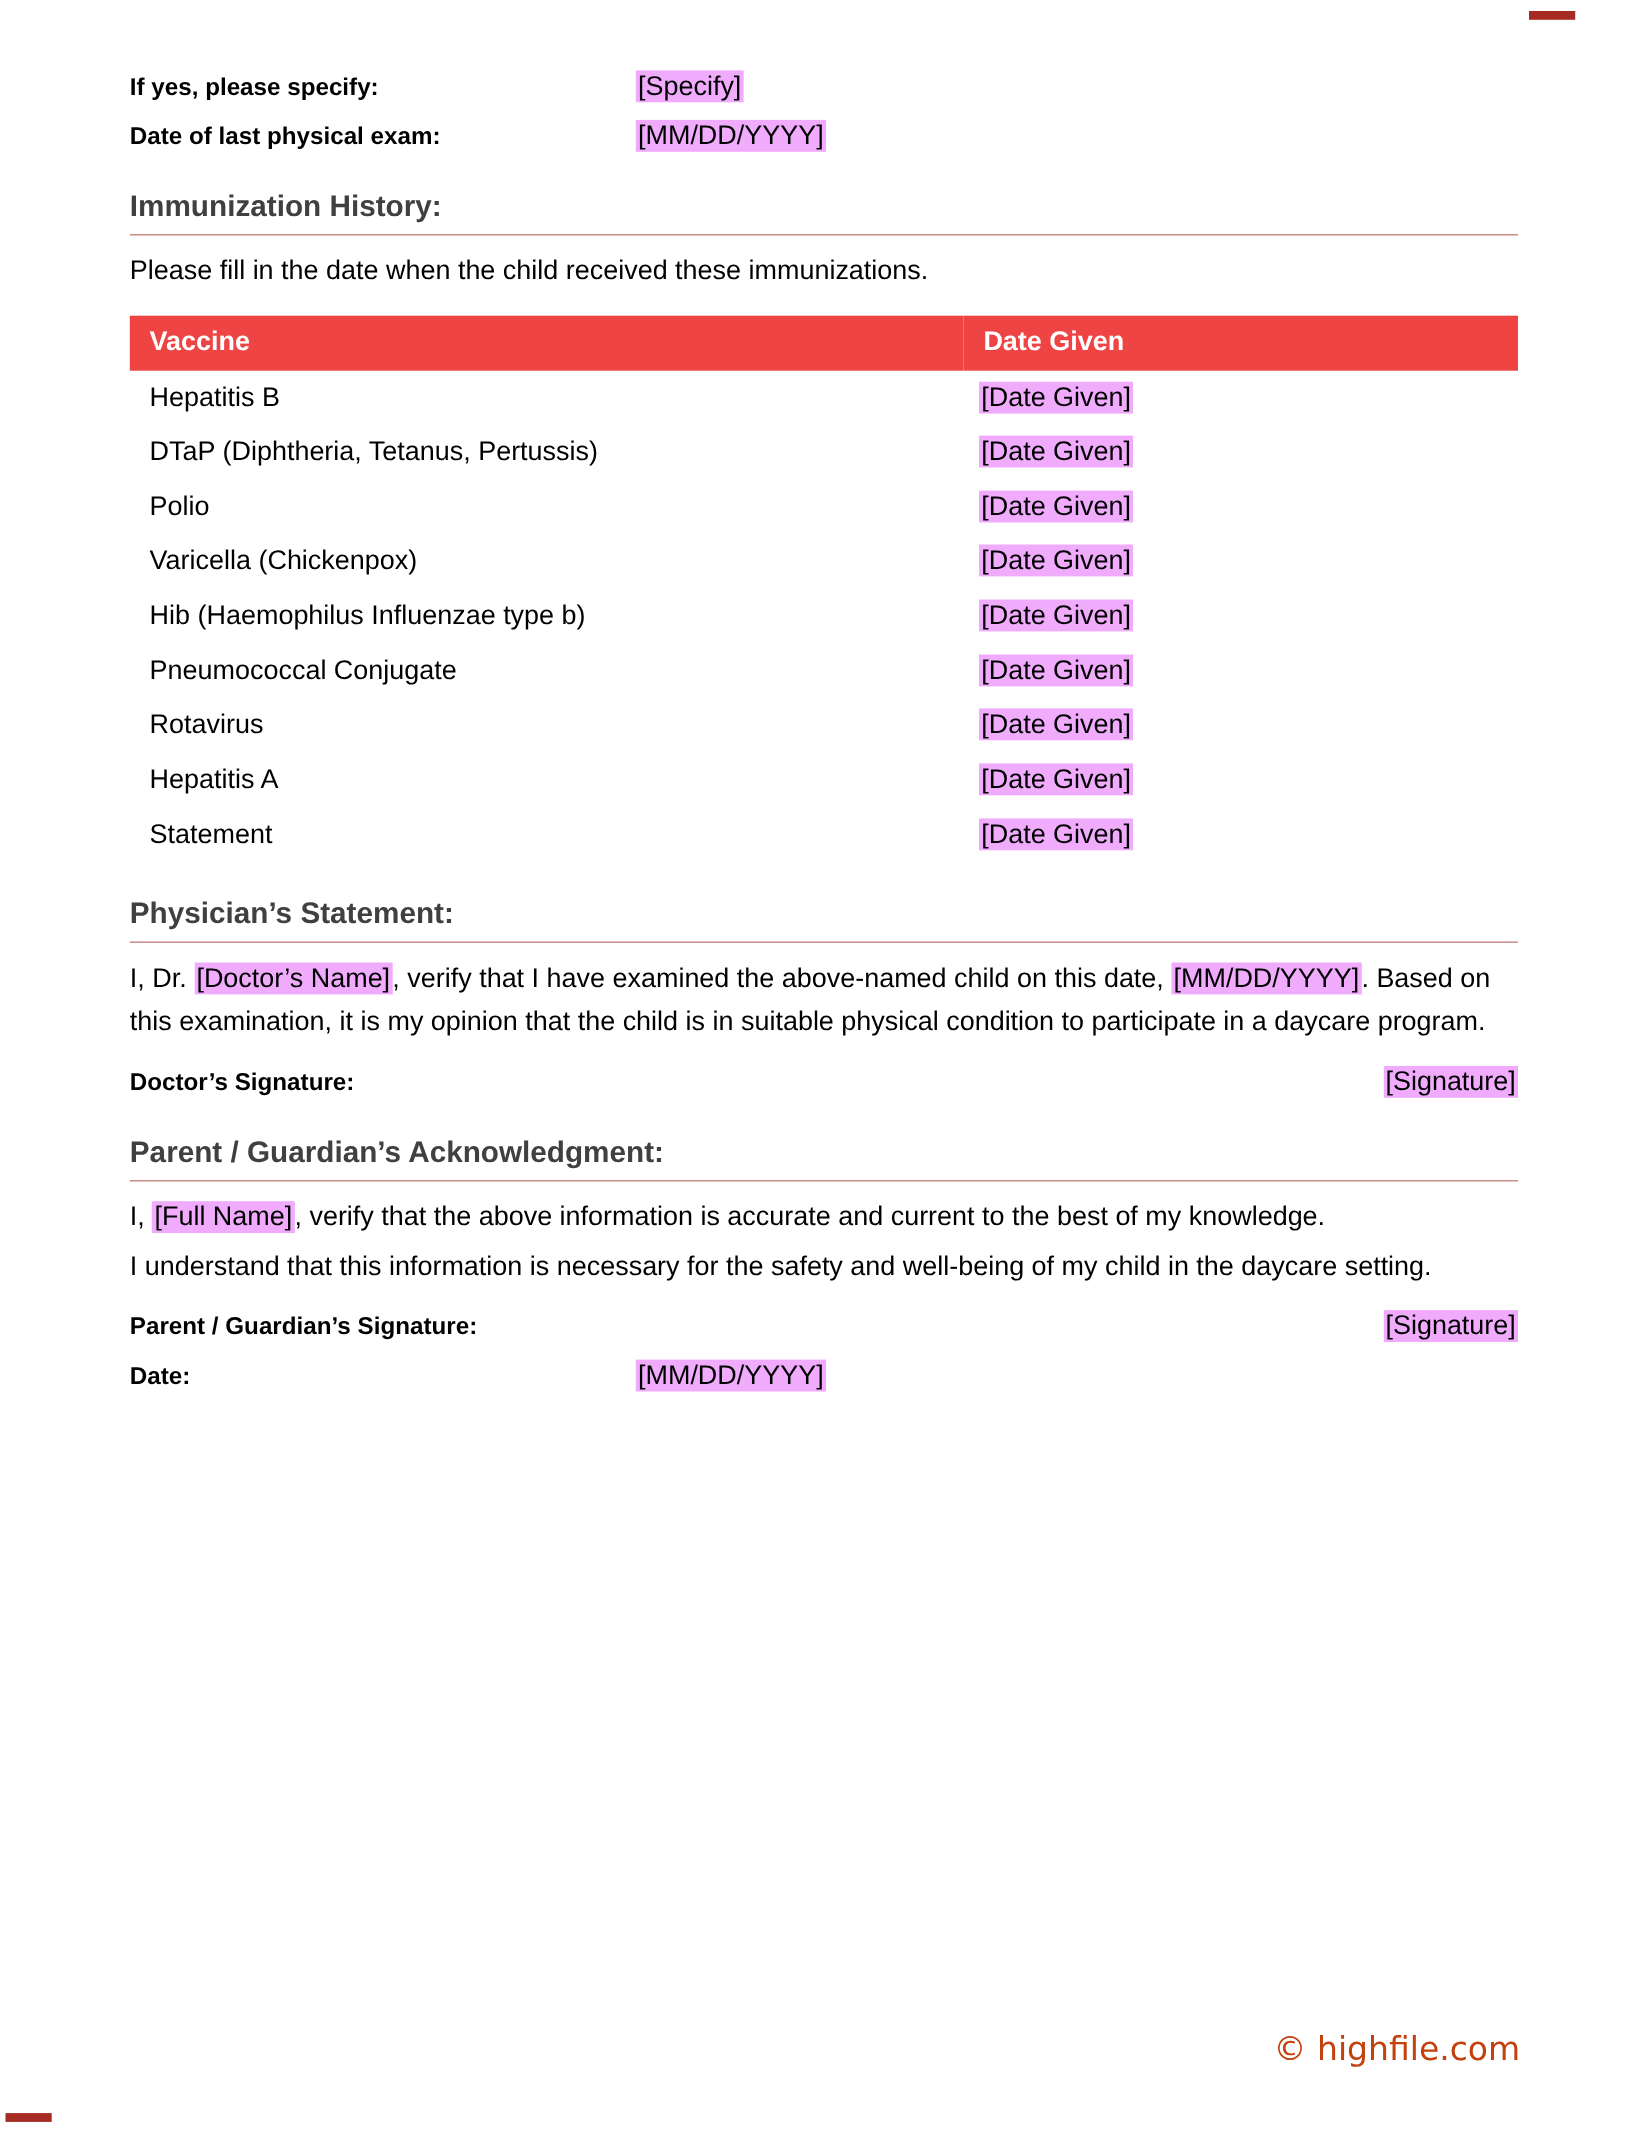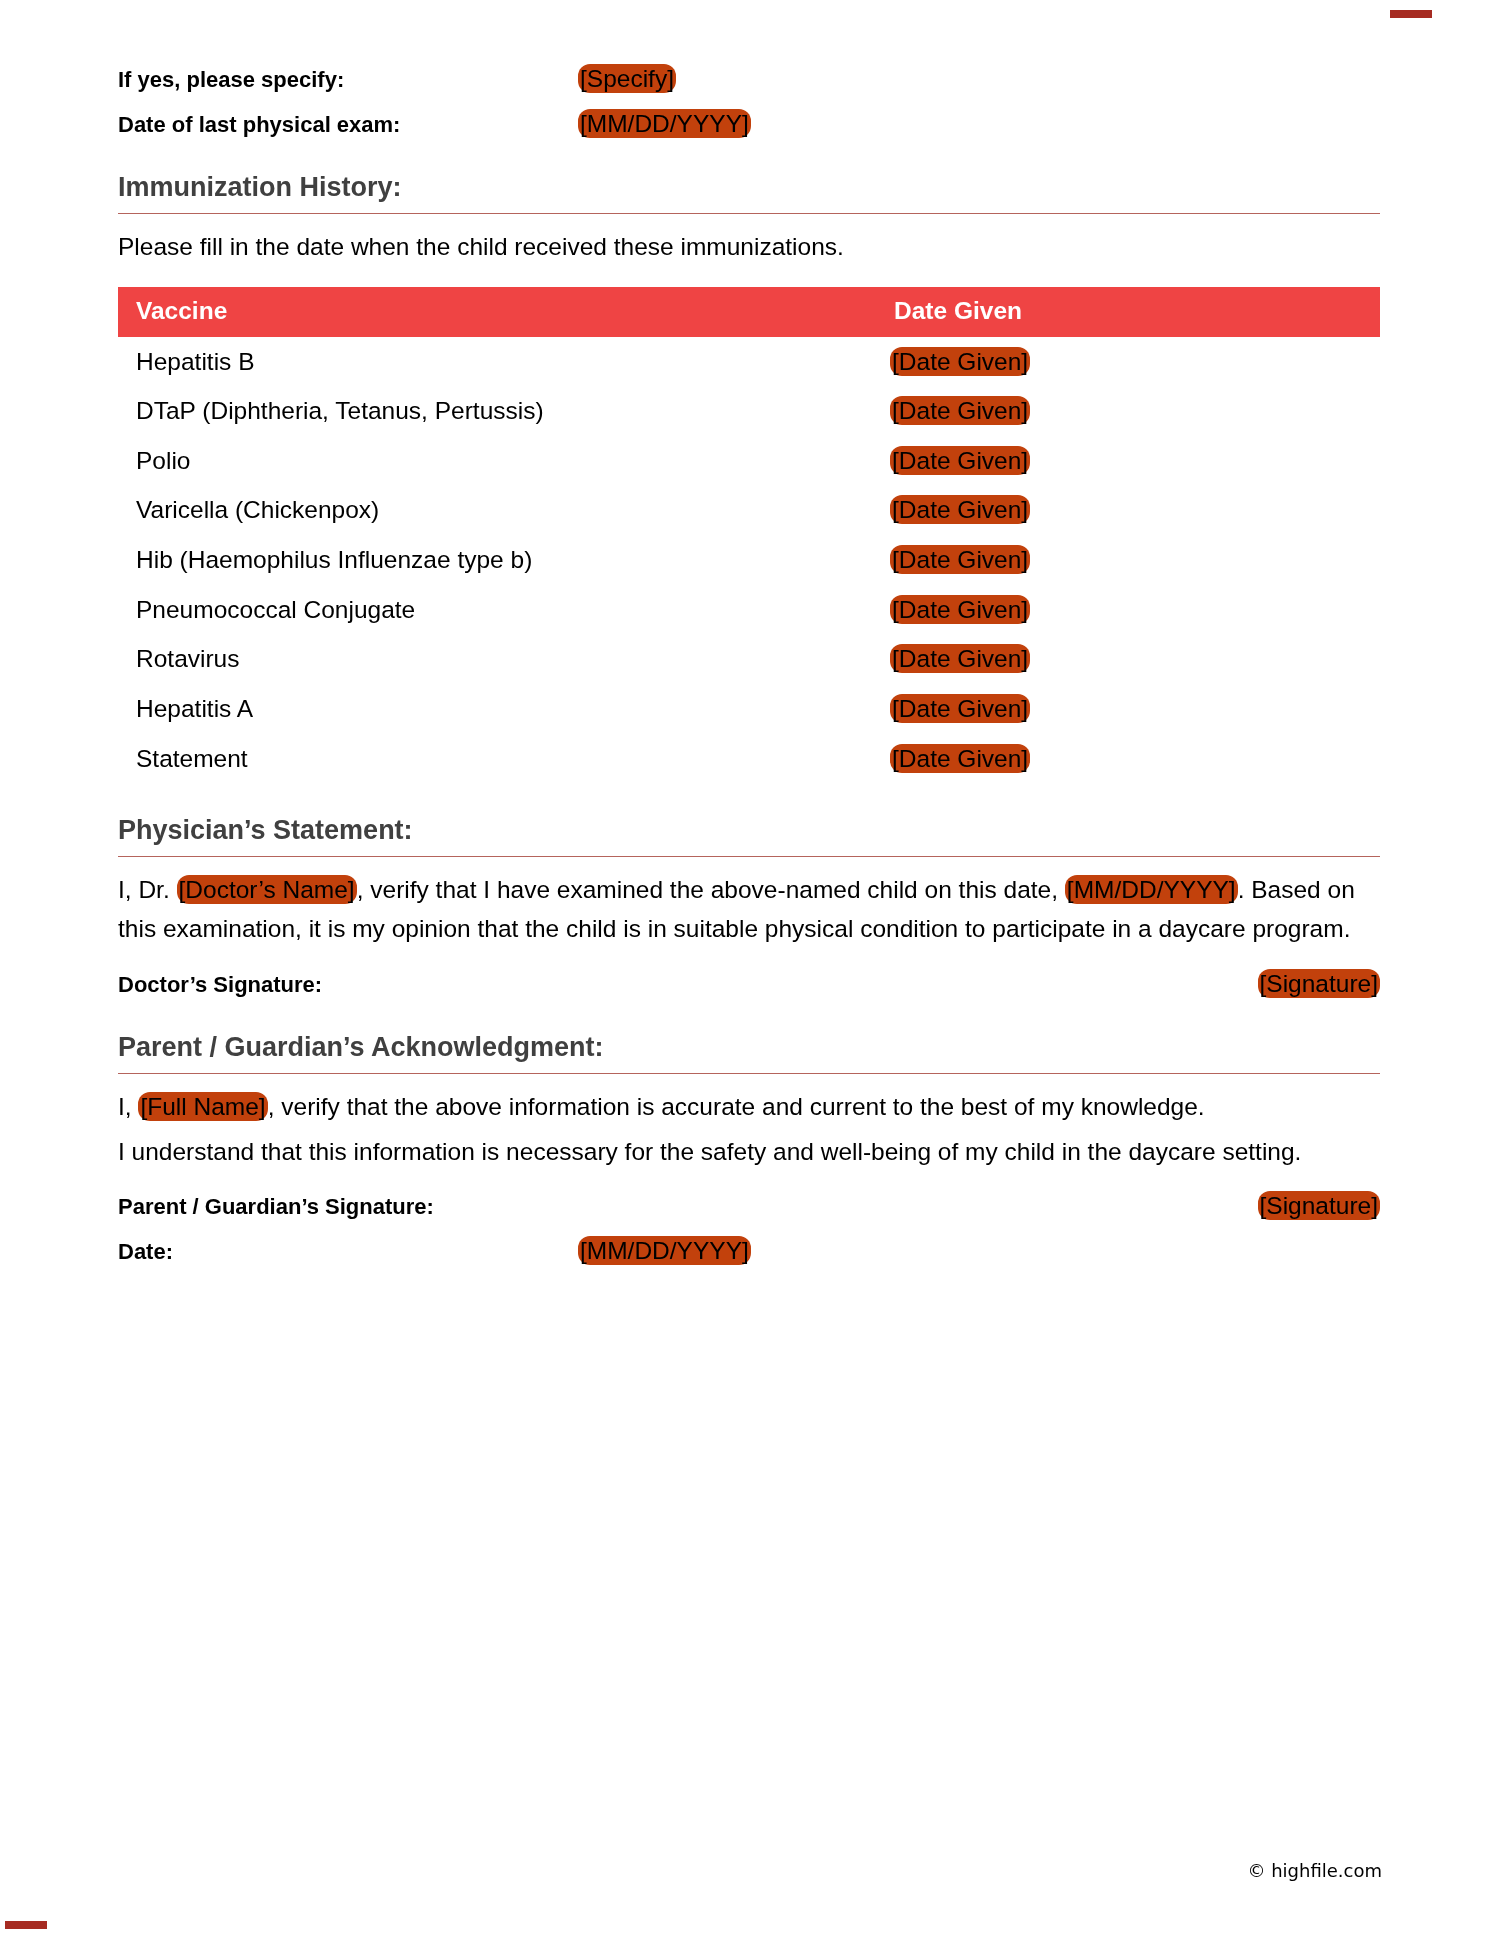--- a/index.html
+++ b/index.html
@@ -56,24 +56,23 @@
     color: #000;
     width: 460px;
     flex: 0 0 460px;
     line-height: 1.35;
   }
   .field-value {
     font-size: 24.5px;
     line-height: 1.35;
   }
   .hl {
-    background: #c2410c;
+    background: #f0abfc;
     padding: 1px 2px;
     white-space: nowrap;
-    border-radius: 12px;
   }
 
   
   .section {
     margin-top: 30px;
   }
   .section-title {
     color: #404040;
     font-weight: bold;
     font-size: 27px;
@@ -122,22 +121,22 @@
   }
 
   .sig-block {
     margin-top: 18px;
     justify-content: space-between;
   }
   .footer {
     position: absolute;
     right: 118px;
     bottom: 60px;
-    font-size: 18px;
-    color: #000000;
+    font-size: 30px;
+    color: #c2410c;
     font-family: "DejaVu Sans", sans-serif;
   }
 </style>
 </head>
 <body>
 
 <div class="page">
 
   <div class="corner-bar top-right"></div>
   <div class="corner-bar bottom-left"></div>

